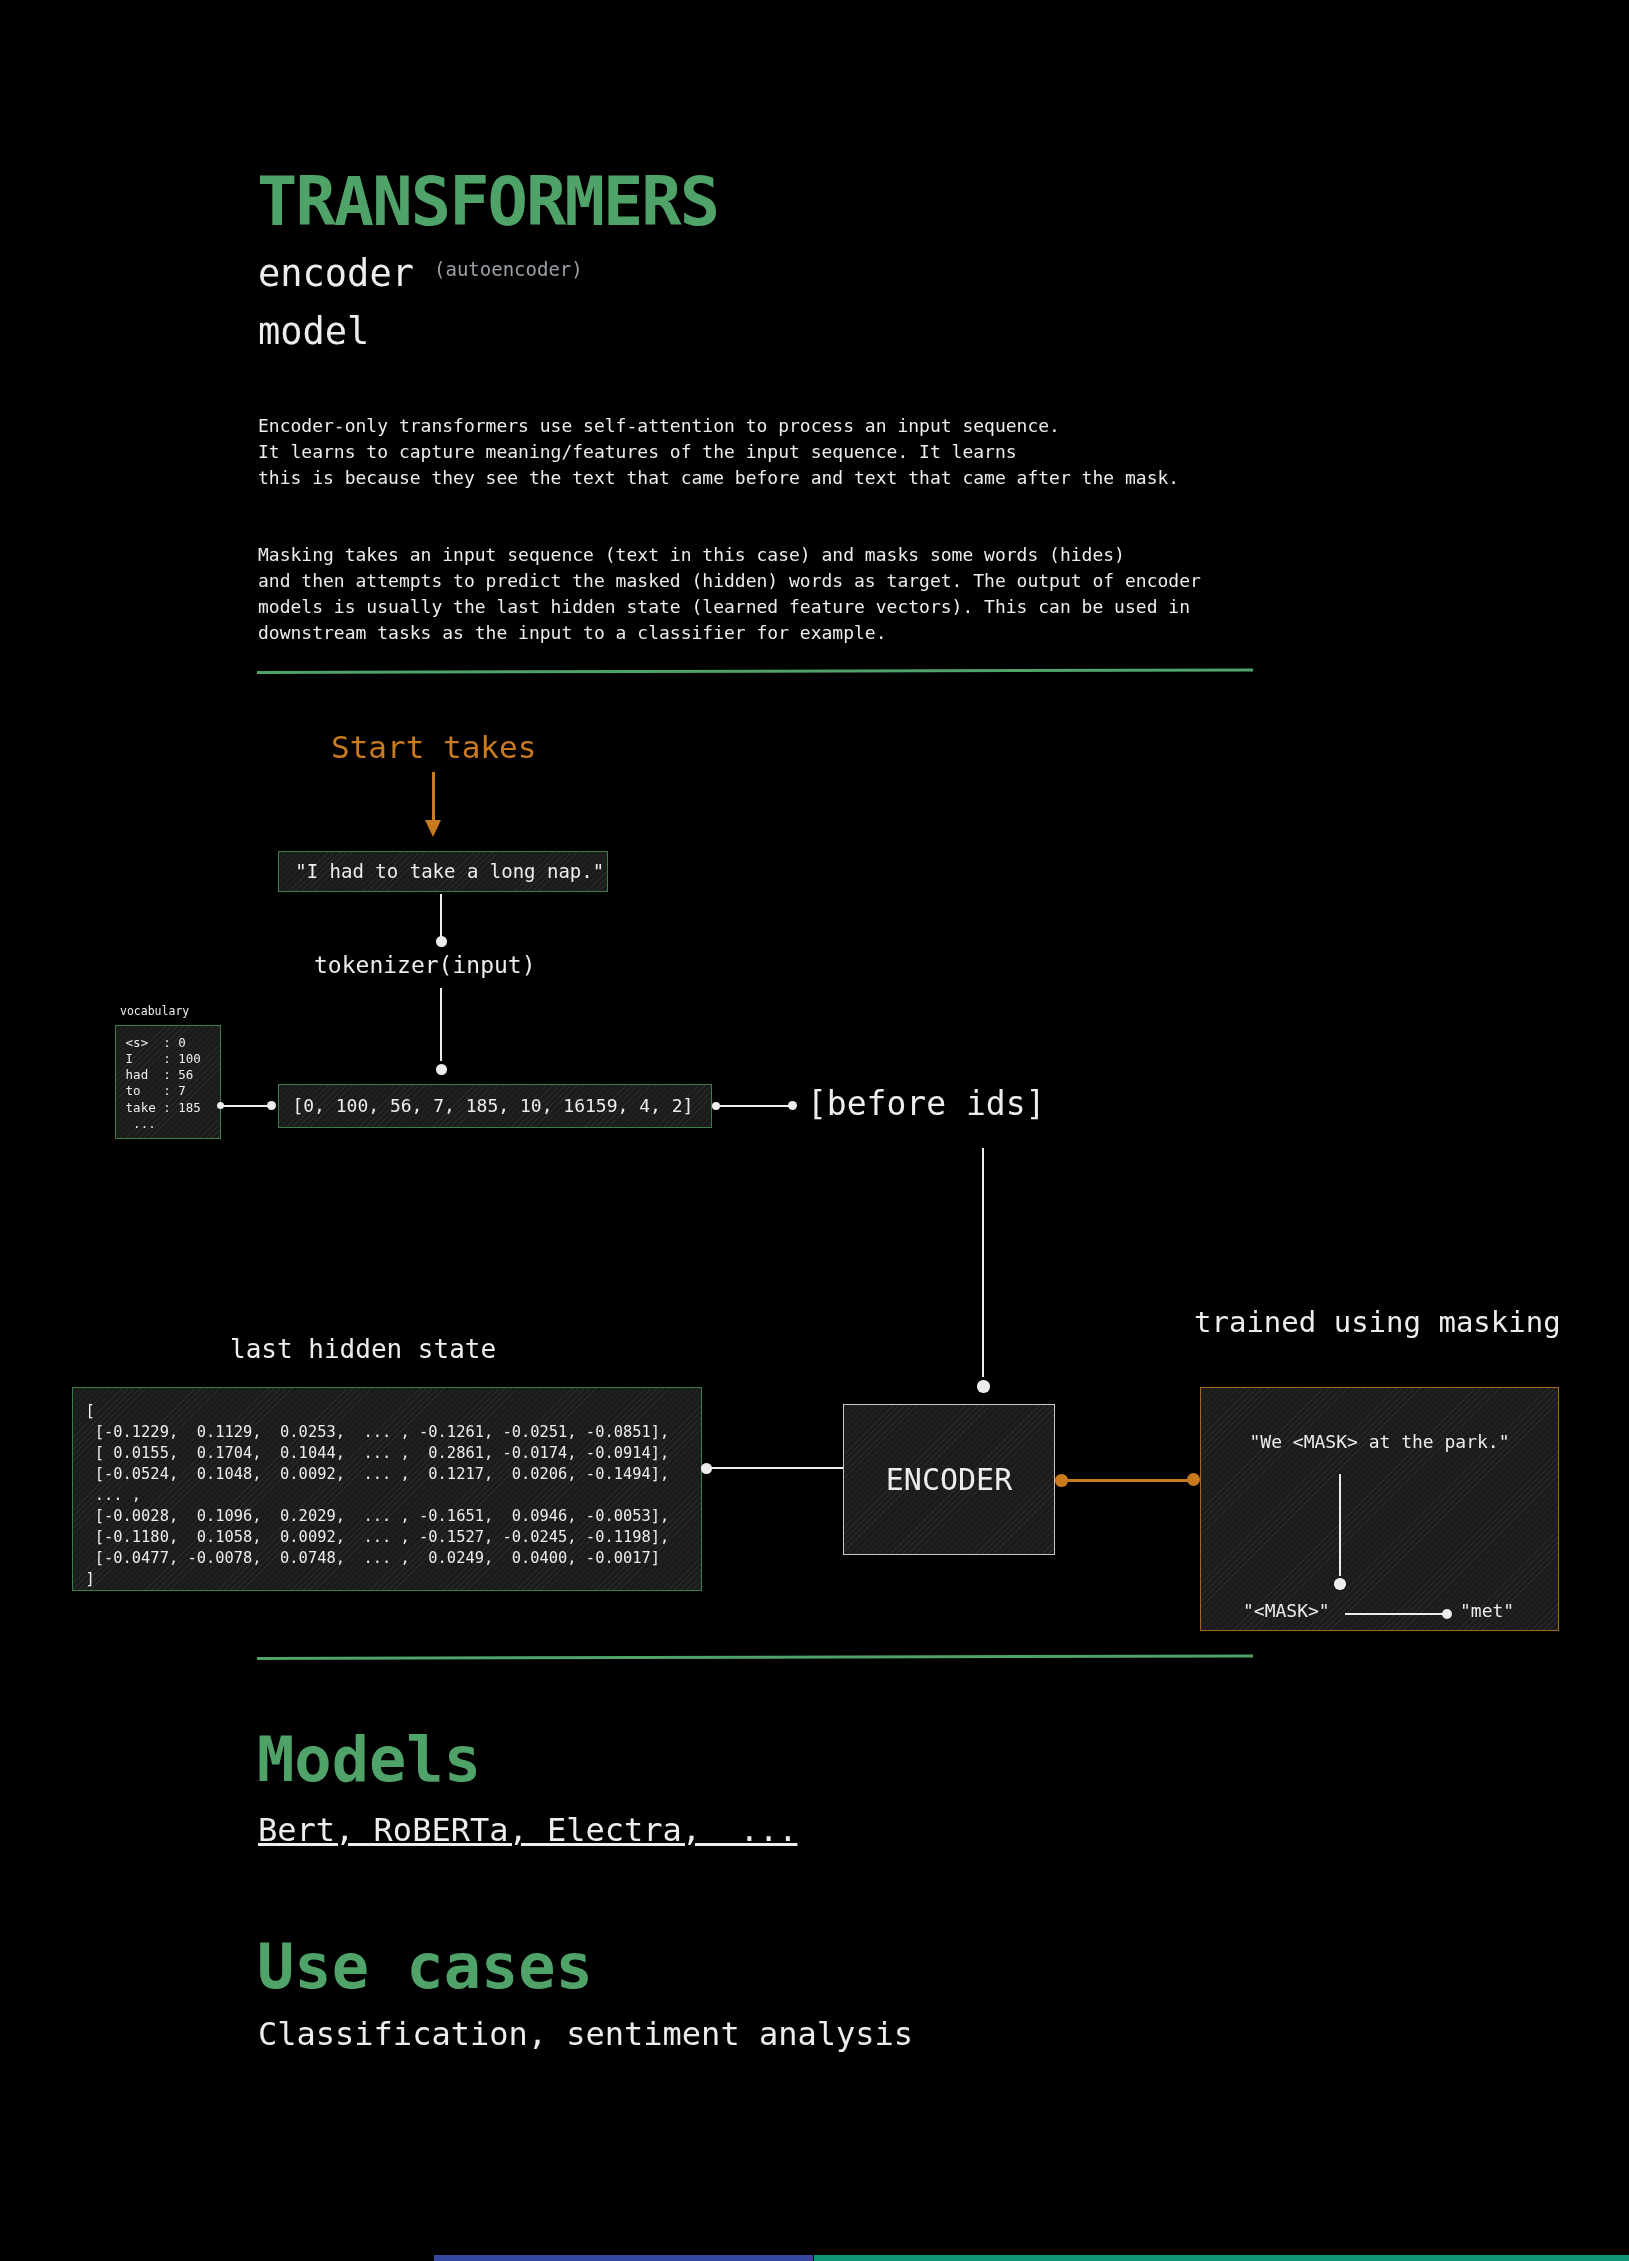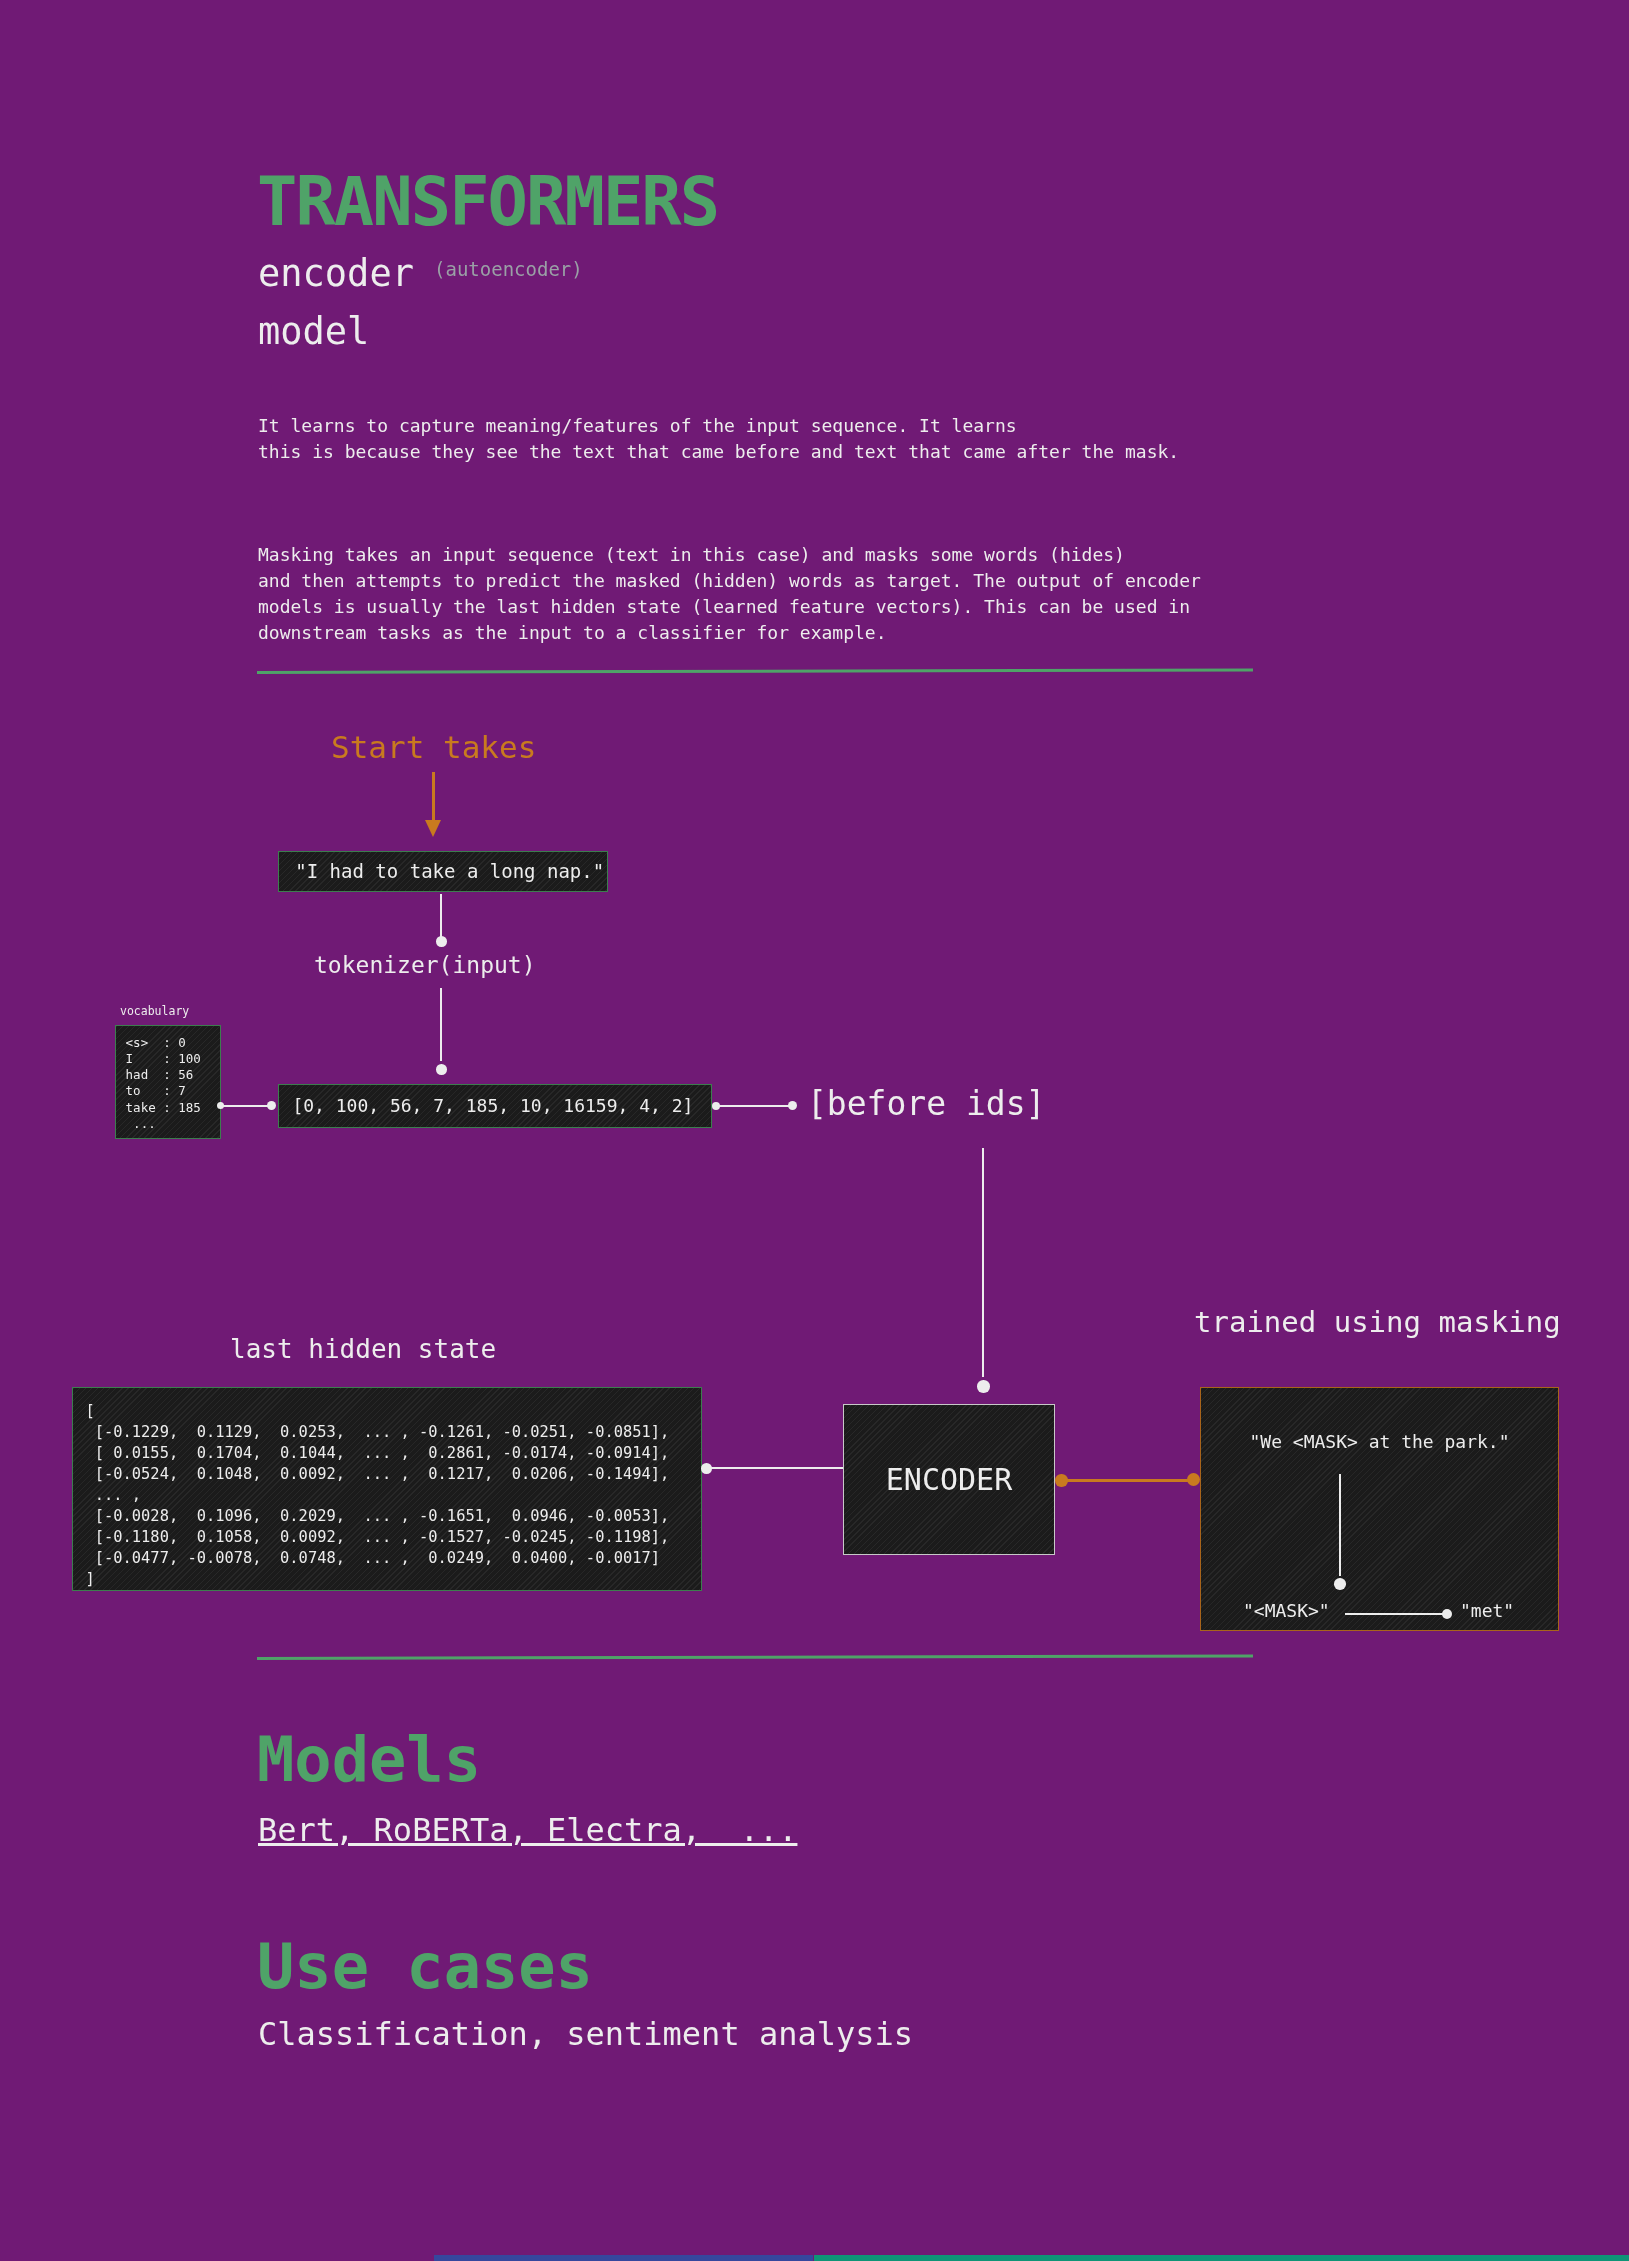--- a/index.html
+++ b/index.html
@@ -1,16 +1,16 @@
 <!DOCTYPE html>
 <html style="font-size:7.7px"><head>
 <meta charset="utf-8">
 <style>
   html,body{margin:0;padding:0;background:#131313;}
-  #canvas{position:relative;width:1630px;height:2261px;background:#701a75;overflow:hidden;
+  #canvas{position:relative;width:1630px;height:2261px;background:#000000;overflow:hidden;
           font-family:"DejaVu Sans Mono","Liberation Mono",monospace;color:#ededed;}
   .abs{position:absolute;}
   .pre{white-space:pre;}
   .hatch{background-color:#1b1b1b;
          background-image:repeating-linear-gradient(135deg,rgba(255,255,255,0.055) 0px,rgba(255,255,255,0.055) 1px,transparent 1px,transparent 4.3px);}
   .box-green{border:1.4px solid #3c7d4e;box-sizing:border-box;}
   .box-orange{border:1.4px solid #a8641a;box-sizing:border-box;}
   .box-gray{border:1.4px solid #c8c8c8;box-sizing:border-box;}
   .line{position:absolute;background:#ededed;}
   .line.orange{background:#c97a1f;}
@@ -26,20 +26,21 @@
 <body>
 
 <div id="canvas">
 
   <div class="abs green-t" style="left:257px;top:163px;font-size:67px;letter-spacing:-1.9px;font-weight:bold;">TRANSFORMERS</div>
   <div class="abs" style="left:258px;top:252px;font-size:37px;">encoder</div>
   <div class="abs gray-t" style="left:434px;top:258px;font-size:19px;">(autoencoder)</div>
   <div class="abs" style="left:258px;top:310px;font-size:37px;">model</div>
 
   <div class="abs" style="left:258px;top:413px;font-size:18px;line-height:26px;">
+    <div class="pre">Encoder-only transformers use self-attention to process an input sequence.</div>
     <div class="pre">It learns to capture meaning/features of the input sequence. It learns</div>
     <div class="pre">this is because they see the text that came before and text that came after the mask.</div>
   </div>
   <div class="abs" style="left:258px;top:542px;font-size:18px;line-height:26px;">
     <div class="pre">Masking takes an input sequence (text in this case) and masks some words (hides)</div>
     <div class="pre">and then attempts to predict the masked (hidden) words as target. The output of encoder</div>
     <div class="pre">models is usually the last hidden state (learned feature vectors). This can be used in</div>
     <div class="pre">downstream tasks as the input to a classifier for example.</div>
   </div>
 

